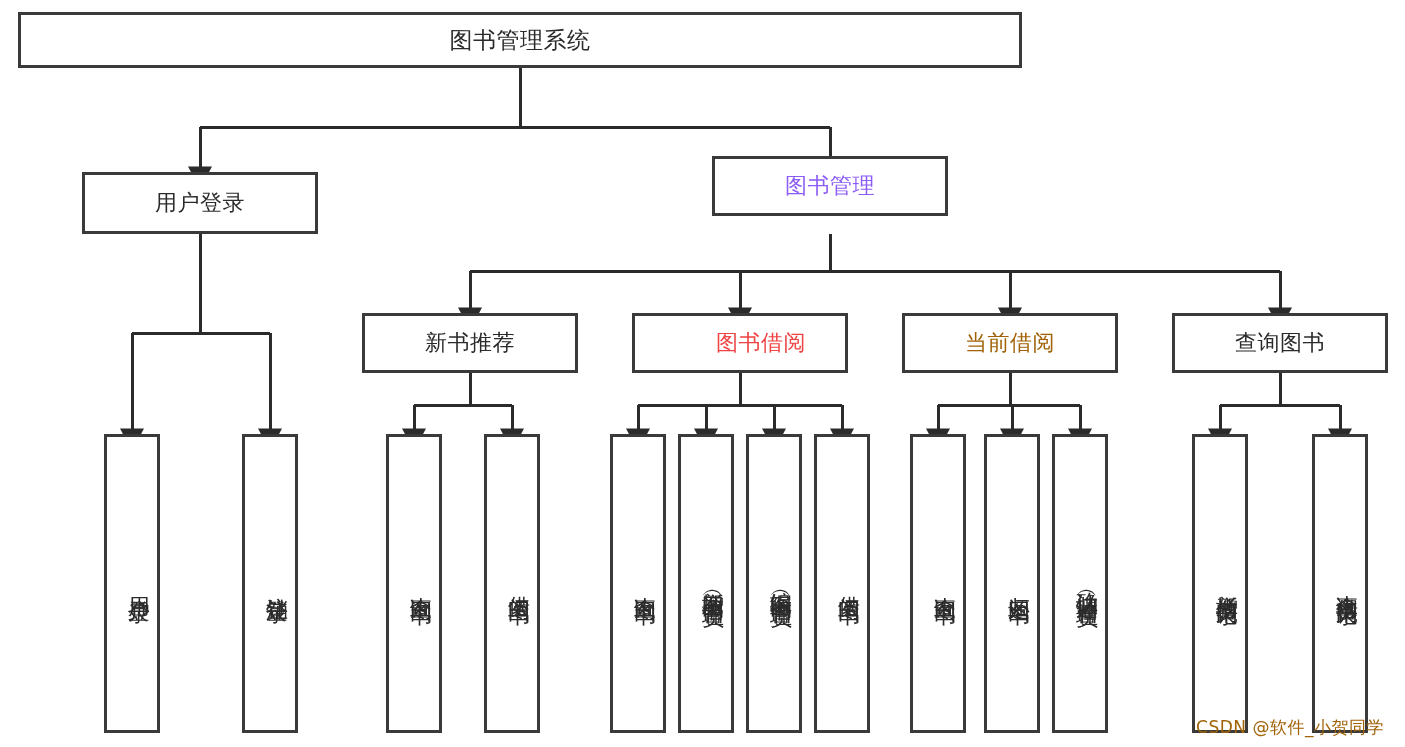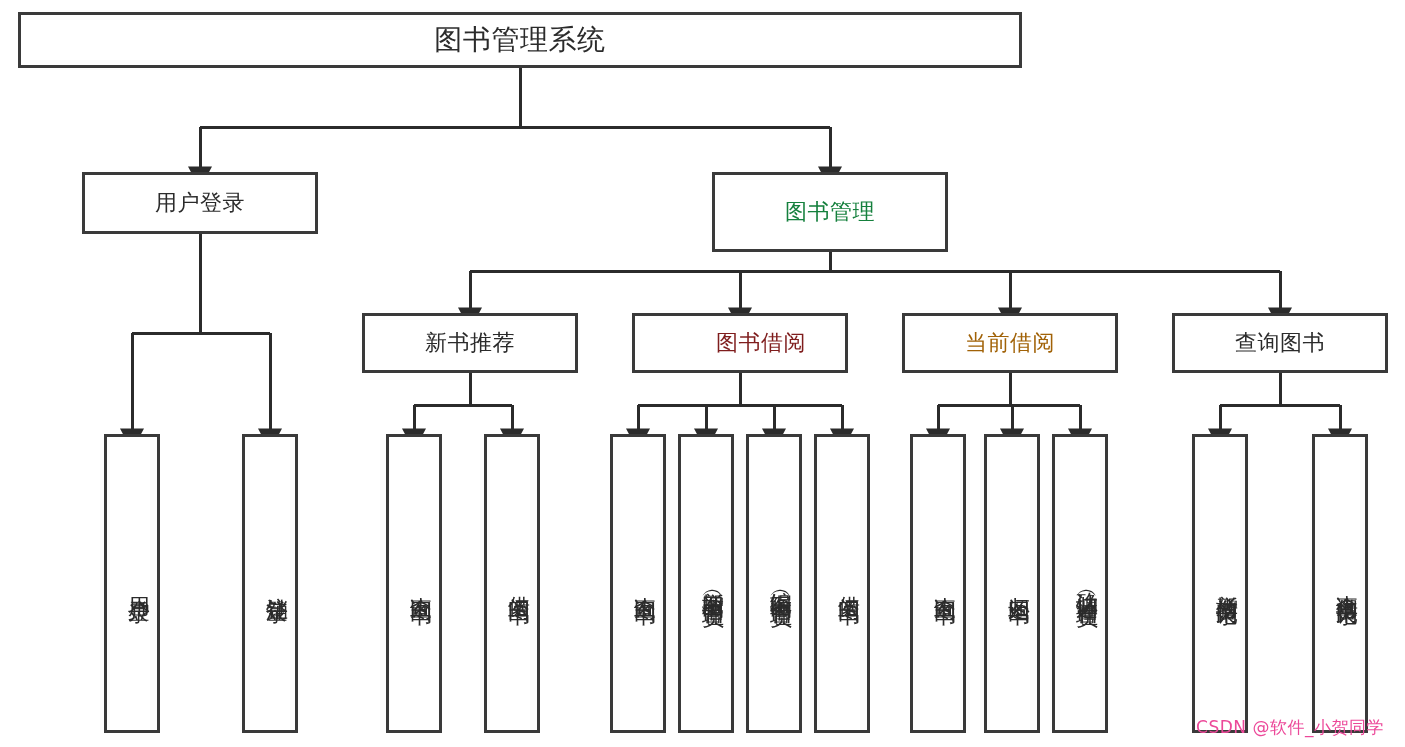--- a/index.html
+++ b/index.html
@@ -37,42 +37,42 @@
     color: #2b2b2b;
     letter-spacing: 0.02em;
   }
   .node-horizontal {
     font-size: 22px;
     line-height: 1.15;
     text-align: center;
     padding: 2px 6px;
   }
   .node-root {
-    font-size: 28px;
+    font-size: 23px;
   }
   .node-vertical {
     writing-mode: vertical-rl;
     text-orientation: upright;
     font-size: 22px;
     line-height: 1.42;
     letter-spacing: 0.10em;
     padding: 10px 2px;
     align-items: flex-start;
     justify-content: center;
   }
   .node-vertical > .vlabel {
     writing-mode: vertical-rl;
     text-orientation: upright;
     display: block;
     max-height: 100%;
   }
   .watermark {
     position: absolute;
     font-size: 17px;
-    color: #ec4899;
+    color: #a16207;
     white-space: nowrap;
     letter-spacing: 0.03em;
     user-select: none;
   }
 </style>
 </head>
 <body>
 
 <div id="diagram-root">
 
@@ -119,27 +119,27 @@
       </g>
   </svg>
 
   <div id="node-layer">
       <div class="node node-horizontal node-root" style="left: 18px; top: 12px; width: 1004px; height: 56px; border-color: rgb(58, 58, 58); color: rgb(43, 43, 43);">
         <span class="hlabel">图书管理系统</span>
       </div>
       <div class="node node-horizontal" style="left: 82px; top: 172px; width: 236px; height: 62px; border-color: rgb(58, 58, 58); color: rgb(43, 43, 43);">
         <span class="hlabel">用户登录</span>
       </div>
-      <div class="node node-horizontal" style="left: 712px; top: 172px; width: 236px; height: 80px; border-color: rgb(58, 58, 58); color: #15803d;">
+      <div class="node node-horizontal" style="left: 712px; top: 156px; width: 236px; height: 60px; border-color: rgb(58, 58, 58); color: #8b5cf6;">
         <span class="hlabel">图书管理</span>
       </div>
       <div class="node node-horizontal" style="left: 362px; top: 313px; width: 216px; height: 60px; border-color: rgb(58, 58, 58); color: rgb(43, 43, 43);">
         <span class="hlabel">新书推荐</span>
       </div>
-      <div class="node node-horizontal" style="left: 632px; top: 313px; width: 216px; height: 60px; border-color: rgb(58, 58, 58); color: #7f1d1d; padding-left: 48px;">
+      <div class="node node-horizontal" style="left: 632px; top: 313px; width: 216px; height: 60px; border-color: rgb(58, 58, 58); color: #ef4444; padding-left: 48px;">
         <span class="hlabel">图书借阅</span>
       </div>
       <div class="node node-horizontal" style="left: 902px; top: 313px; width: 216px; height: 60px; border-color: rgb(58, 58, 58); color: #a16207;">
         <span class="hlabel">当前借阅</span>
       </div>
       <div class="node node-horizontal" style="left: 1172px; top: 313px; width: 216px; height: 60px; border-color: rgb(58, 58, 58); color: rgb(43, 43, 43);">
         <span class="hlabel">查询图书</span>
       </div>
       <div class="node node-vertical" style="left: 104px; top: 434px; width: 56px; height: 299px; border-color: rgb(58, 58, 58); color: rgb(43, 43, 43);">
         <span class="vlabel">用户登录</span>

